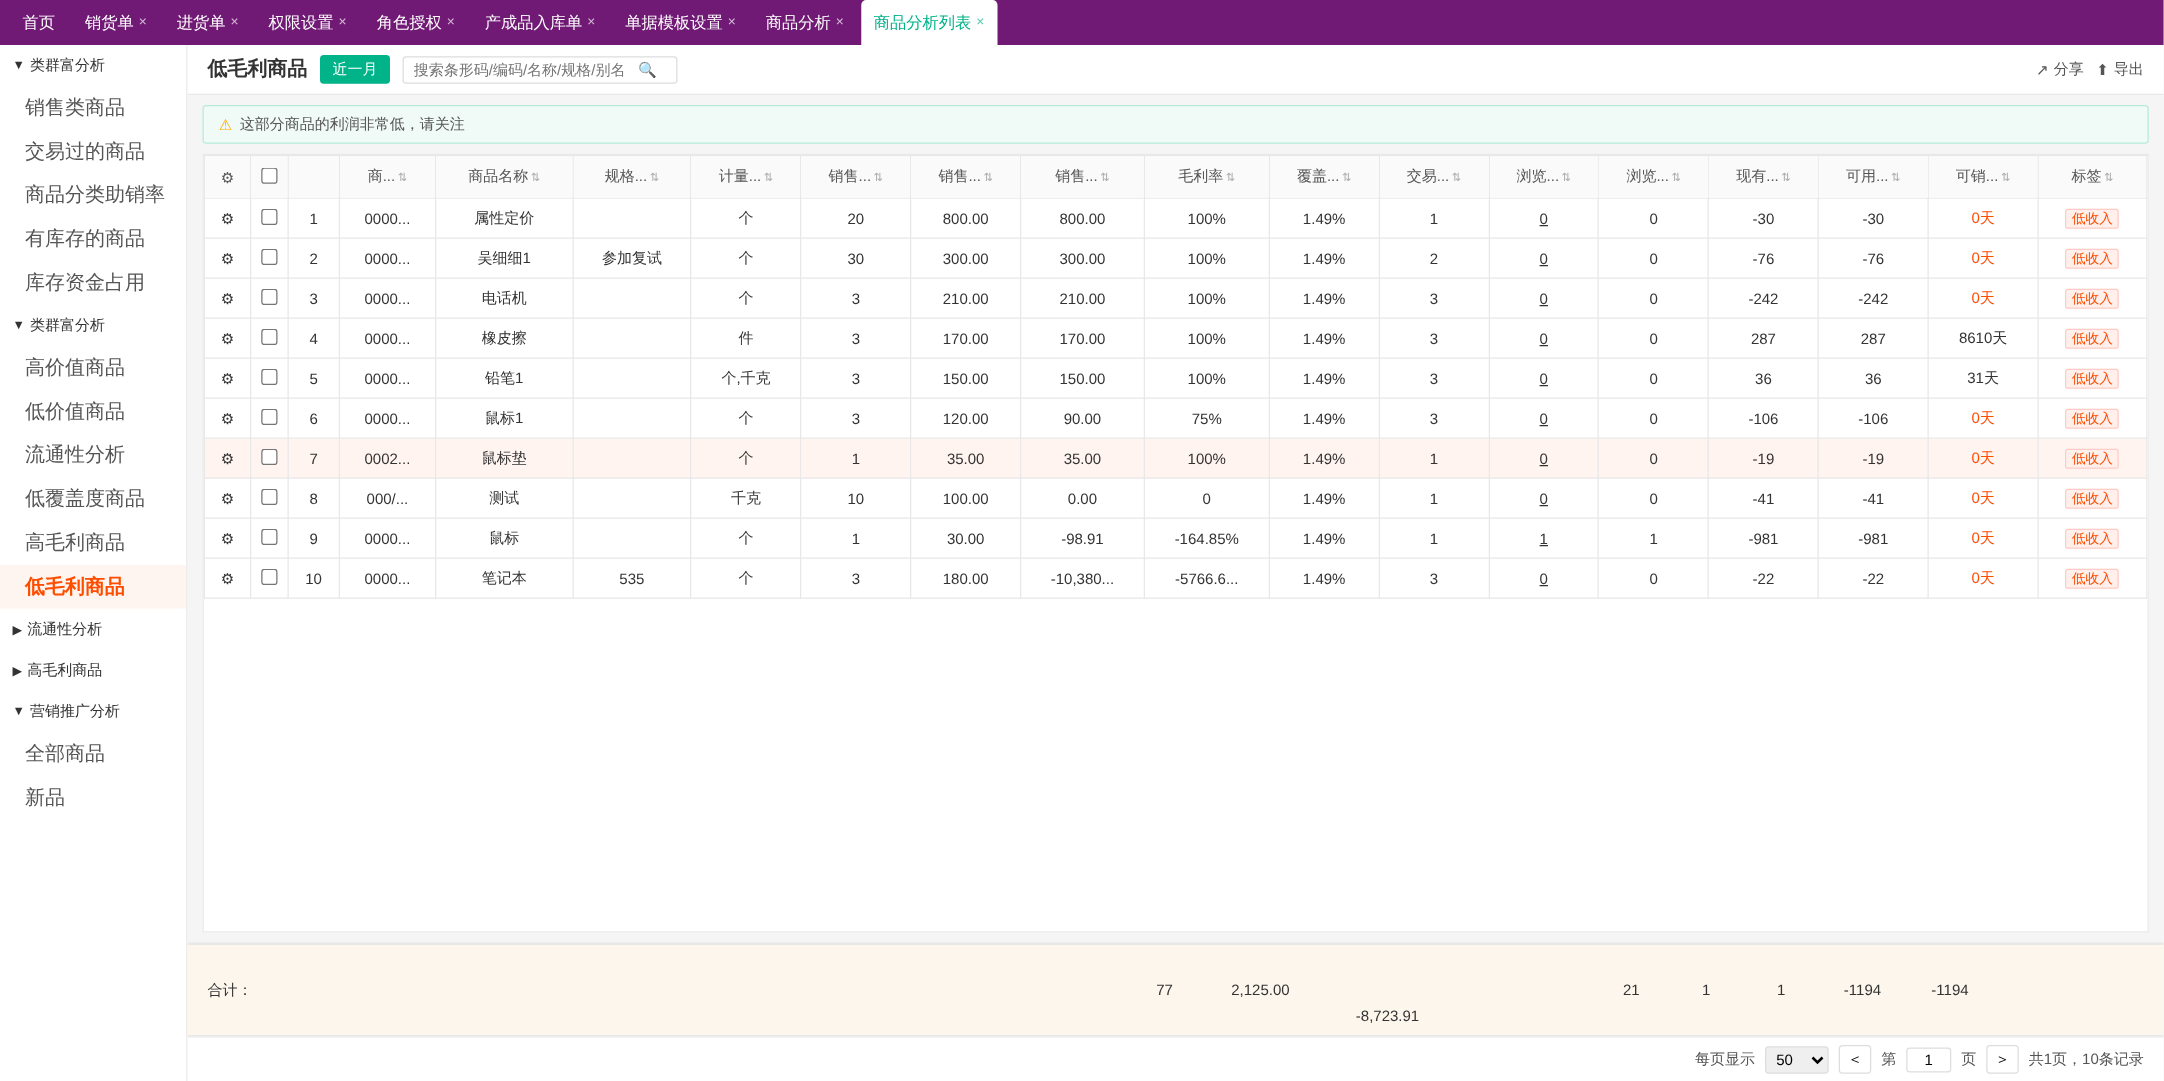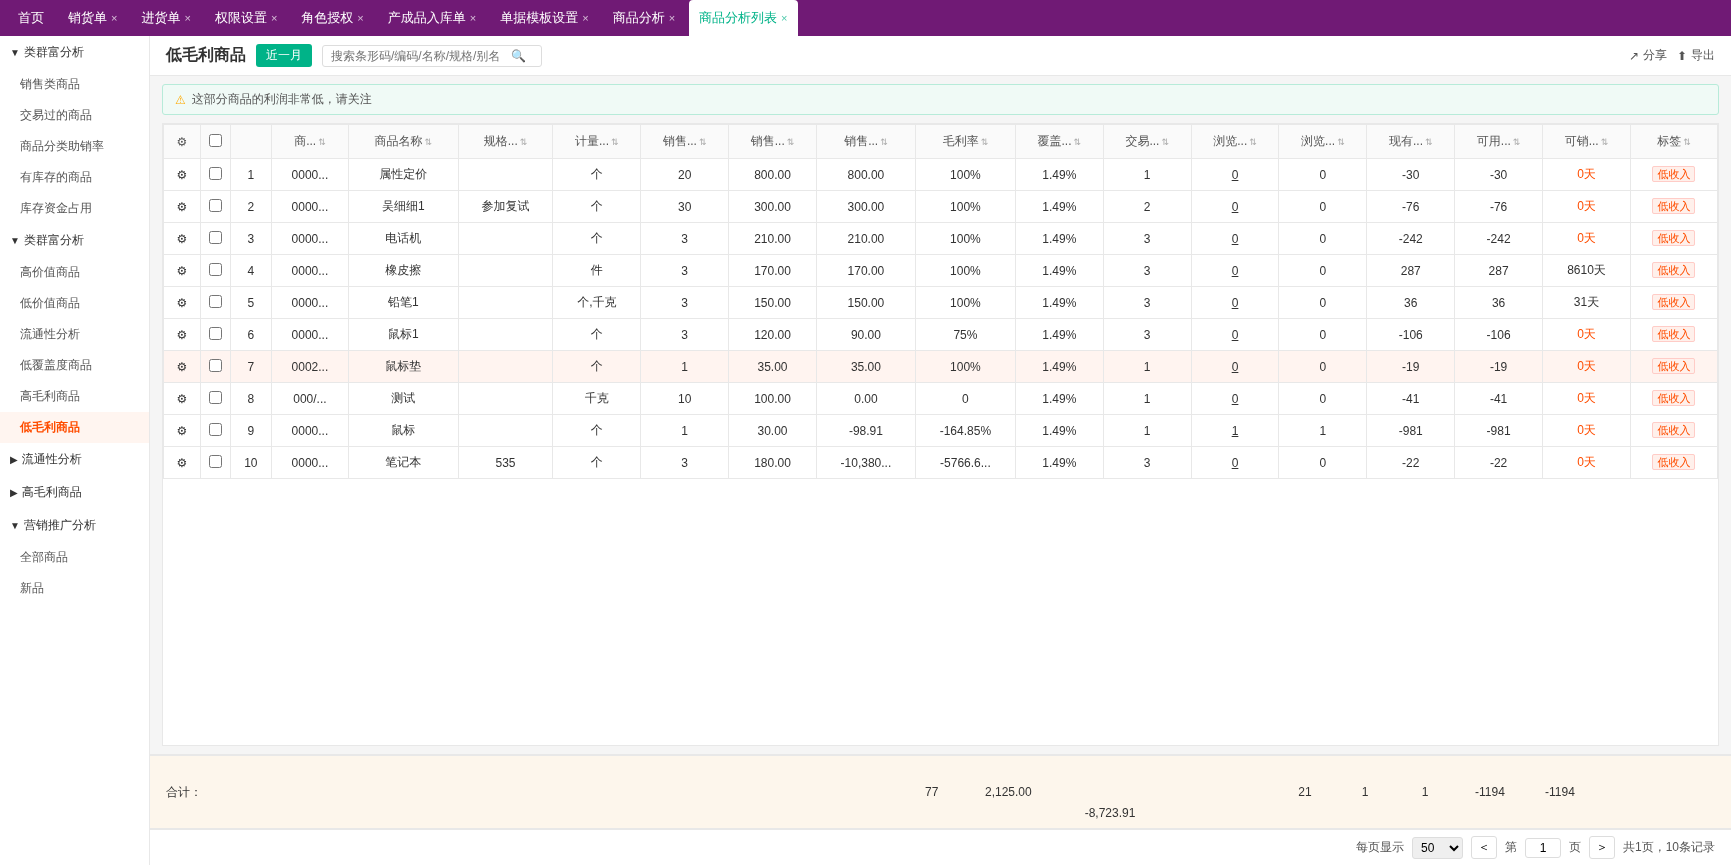--- a/index.html
+++ b/index.html
@@ -50,21 +50,21 @@
       font-size: 12px;
       cursor: pointer;
       background: #fff;
     }
     .sidebar-group-title .arrow { margin-right: 4px; font-size: 10px; }
     .sidebar-item {
       padding: 7px 10px 7px 20px;
       color: #555;
       cursor: pointer;
       white-space: nowrap;
-      font-size: 12px;
+      font-size: 16px;
     }
     .sidebar-item.active { background: #fff5f0; color: #ff4d00; font-weight: bold; }
 
     
     .content {
       flex: 1;
       display: flex;
       flex-direction: column;
       overflow: hidden;
       background: #f5f5f5;

